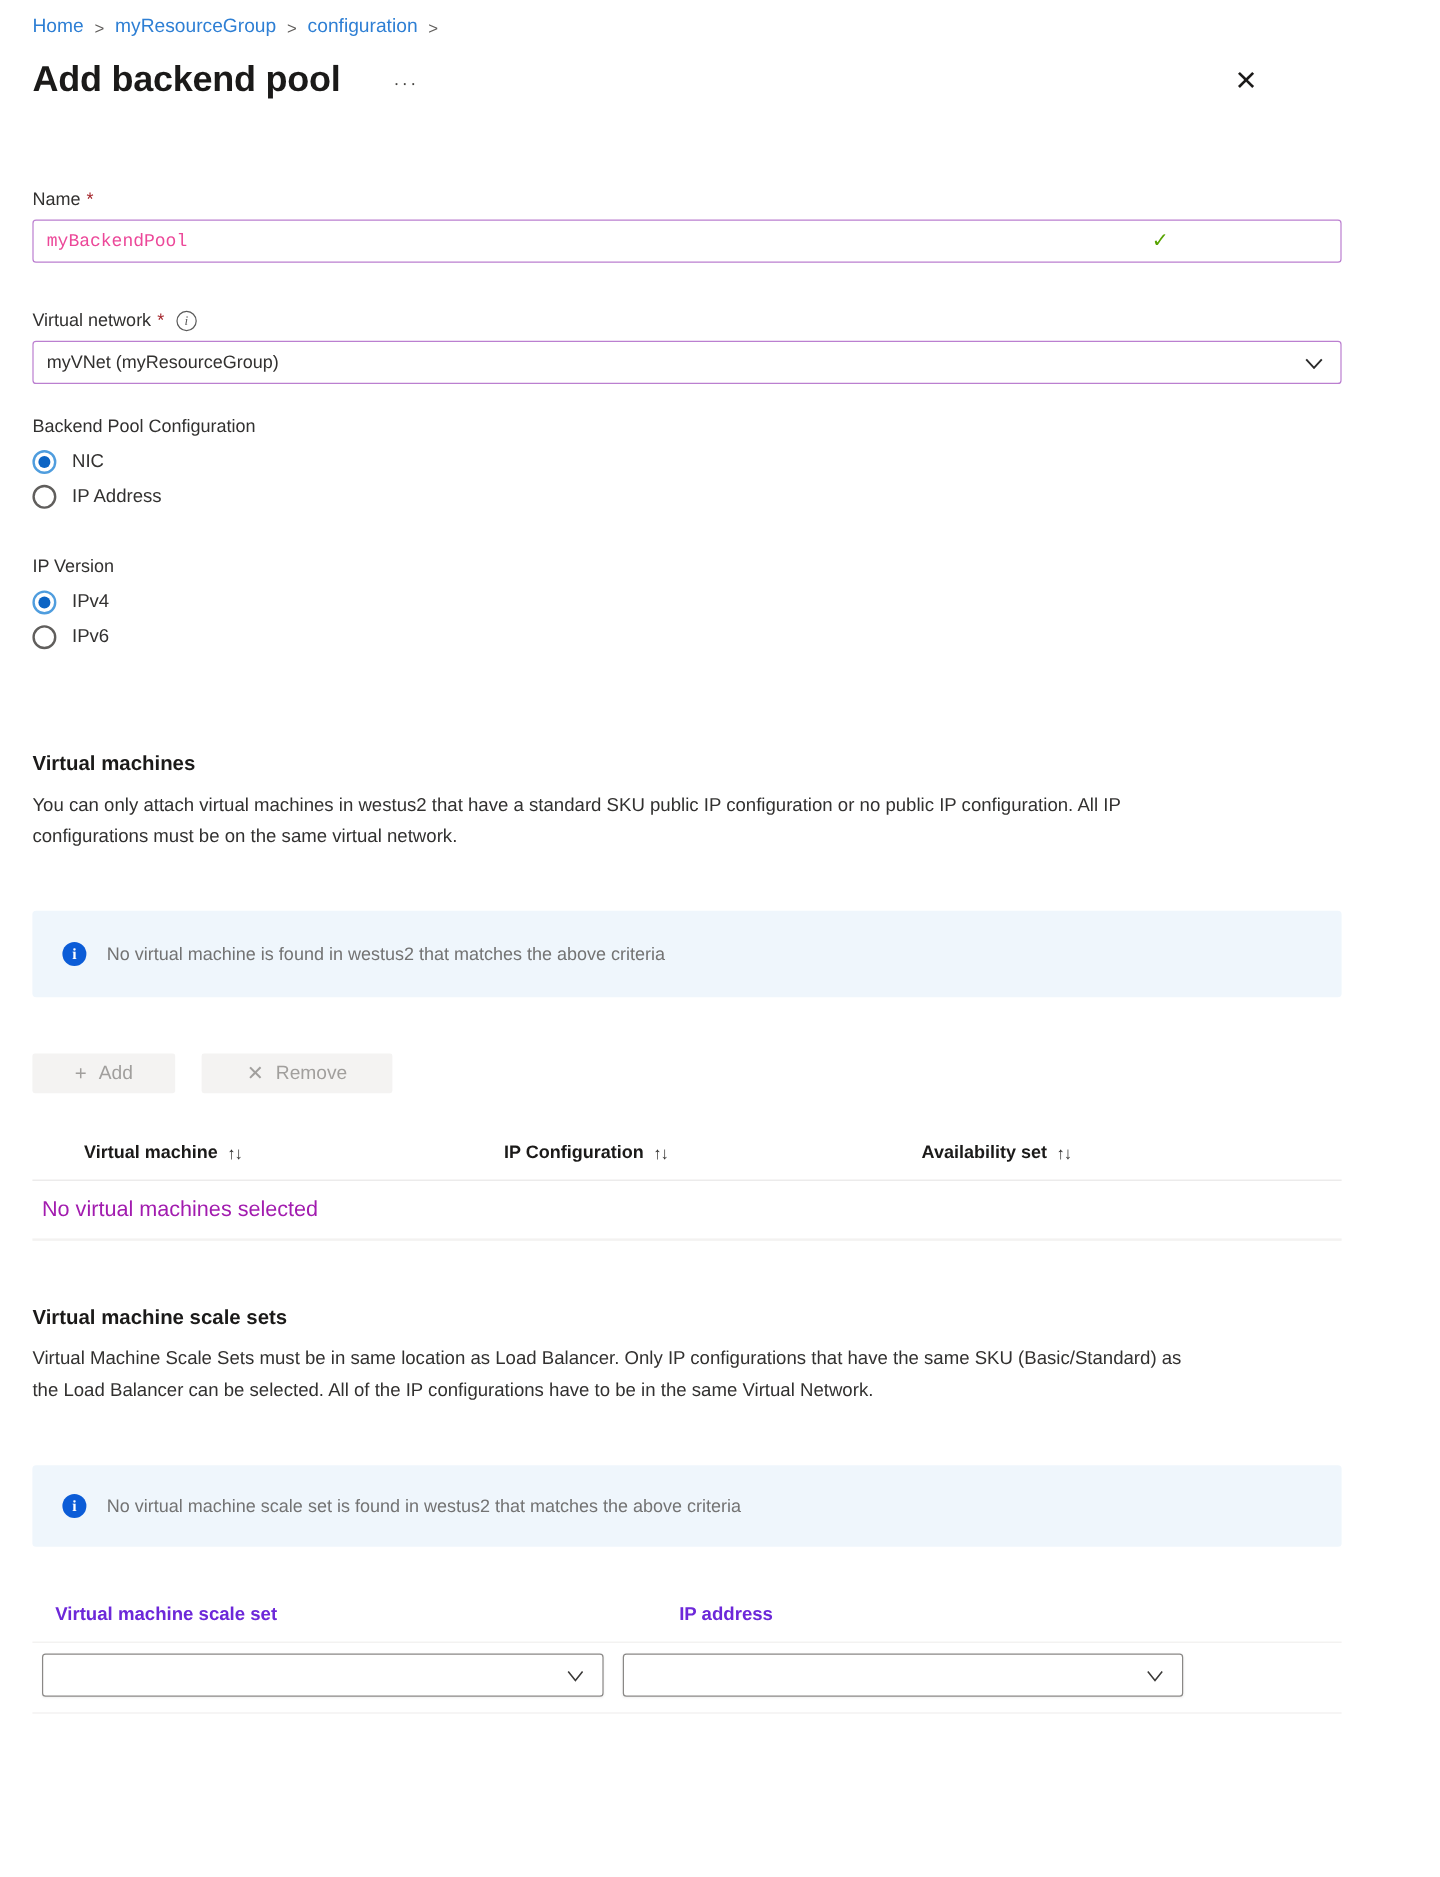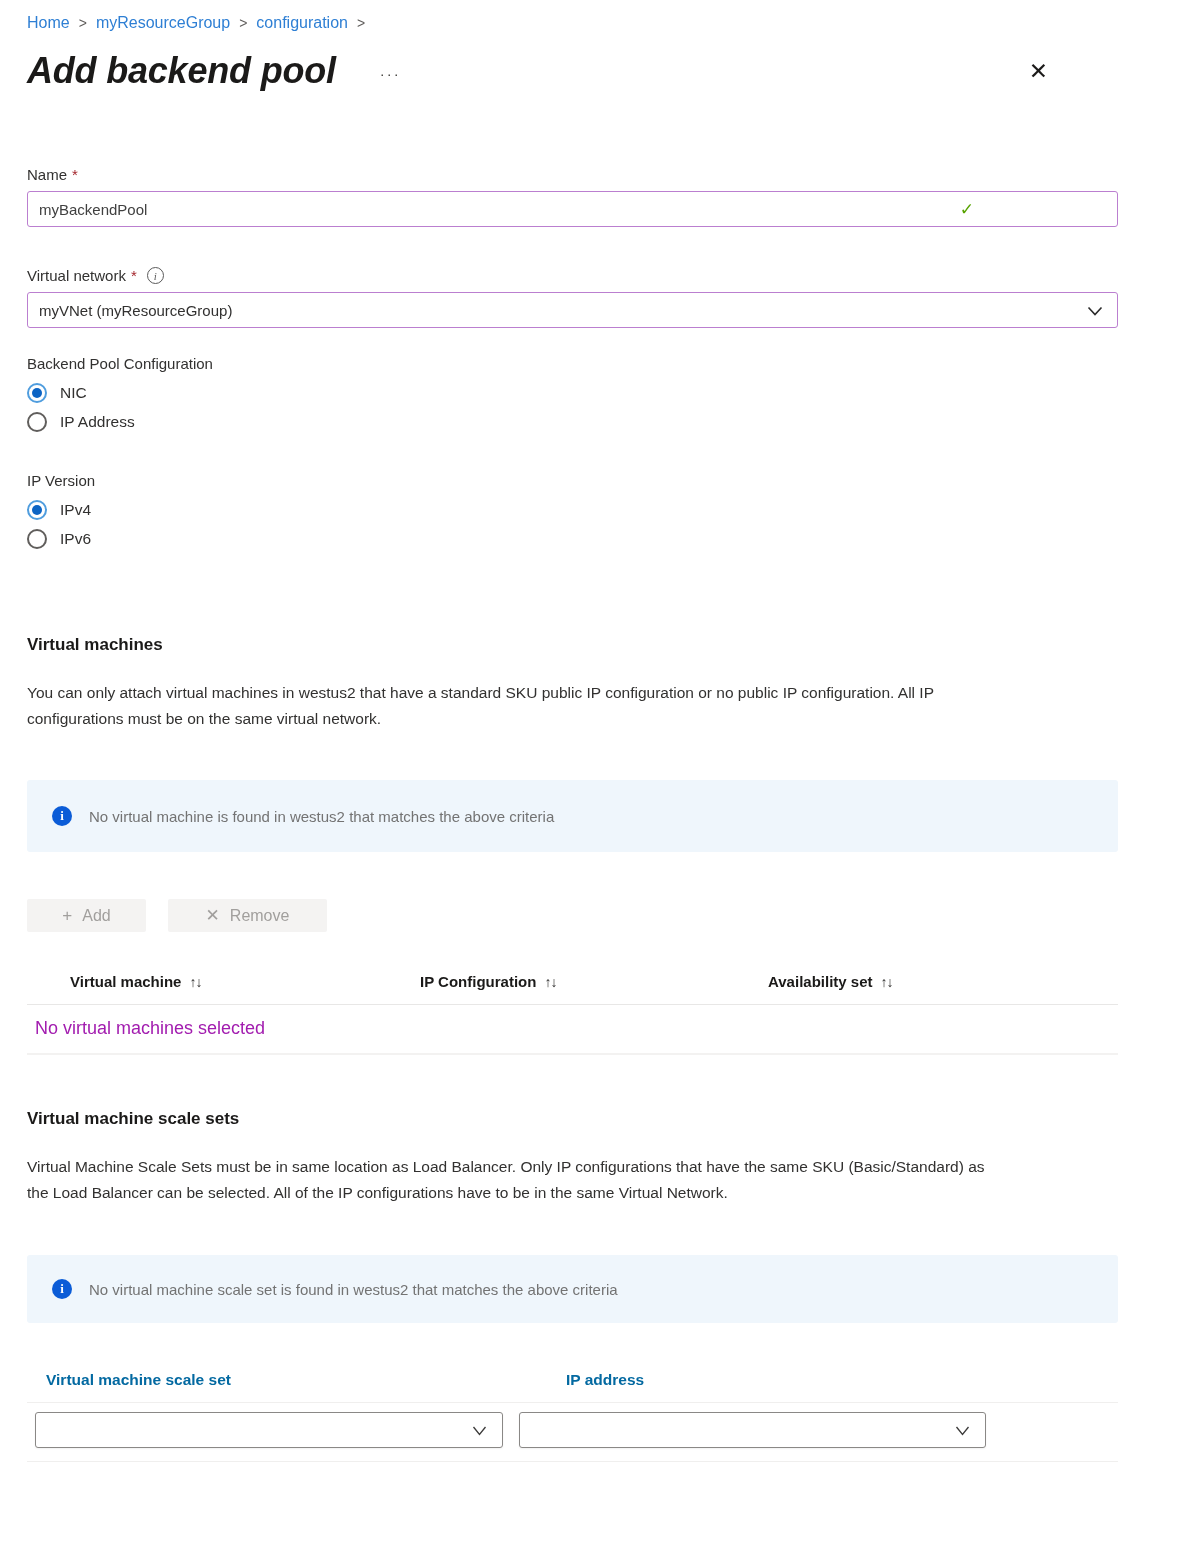--- a/index.html
+++ b/index.html
@@ -11,38 +11,38 @@
   }
   .page { padding:12px 82px 0 27px; width:1068px; }
 
   
   .breadcrumb { display:flex; align-items:center; gap:9px; font-size:16px; margin-top:2px; }
   .crumb { color:#2e7fd4; text-decoration:none; cursor:pointer; }
   .crumb-sep { color:#605e5c; font-size:14px; }
 
   
   .title-row { display:flex; align-items:center; margin-top:18px; }
-  .page-title { font-size:36px; font-weight:700; color:#1b1a19; letter-spacing:-.2px;font-style:italic; }
+  .page-title { font-size:30px; font-weight:700; color:#1b1a19; letter-spacing:-.2px; }
   .more-btn { margin-left:44px; color:#44433f; font-size:15px; letter-spacing:2px; cursor:pointer; margin-top:4px; }
   .close-btn { margin-left:auto; font-size:23px; font-weight:300; color:#1b1a19; cursor:pointer; line-height:1; margin-right:-62px; }
 
   
   .field-label { font-size:15px; color:#323130; display:flex; align-items:center; }
   .req { color:#a4262c; margin-left:5px; }
   .info-outline-icon {
     display:inline-flex; align-items:center; justify-content:center;
     width:17px; height:17px; border:1px solid #5a5a5a; border-radius:50%;
     font-size:11px; color:#5a5a5a; margin-left:10px; font-family:"Liberation Serif",serif; font-style:italic;
   }
   .group-name { margin-top:74px; }
   .text-input-wrap { position:relative; margin-top:8px; }
   .text-input {
     width:1091px; height:36px; border:1px solid #bb7fd0; border-radius:3px;
-    font-size:15px; color:#404040; padding:0 34px 0 11px; outline:none;
-    font-family:Liberation Sans, sans-serif; background:#fff;
+    font-size:15px; color:#ec4899; padding:0 34px 0 11px; outline:none;
+    font-family:Liberation Mono, monospace; background:#fff;
   }
   .valid-check { position:absolute; right:12px; top:8px; color:#57a300; font-size:17px; font-weight:700; }
   .group-vnet { margin-top:40px; }
   .select-box {
     position:relative; margin-top:8px; width:1091px; height:36px;
     border:1px solid #bb7fd0; border-radius:3px; background:#fff;
     display:flex; align-items:center; padding:0 40px 0 11px; font-size:15px; cursor:pointer;
   }
   .select-box .chev { position:absolute; right:14px; top:13px; }
 
@@ -55,21 +55,21 @@
     width:20px; height:20px; border-radius:50%; border:2px solid #605e5c;
     display:flex; align-items:center; justify-content:center; flex-shrink:0; background:#fff;
   }
   .radio-circle.selected { border-color:#4f9dde; }
   .radio-dot { width:10px; height:10px; border-radius:50%; background:#0c64c4; }
   .radio-label { font-size:15.5px; margin-left:13px; color:#323130; }
 
   
   .section-heading { font-size:17px; font-weight:700; color:#1b1a19; }
   .vm-heading { margin-top:86px; }
-  .section-desc { font-size:15.5px; color:#323130; line-height:26px; margin-top:25px; max-width:1095px; }
+  .section-desc { font-size:15.5px; color:#323130; line-height:26px; margin-top:12px; max-width:1095px; }
 
   .info-banner {
     margin-top:48px; width:1091px; min-height:72px; background:#eff6fc; border-radius:3px;
     display:flex; align-items:center; padding:0 20px 0 25px;
   }
   .info-banner-icon {
     width:20px; height:20px; border-radius:50%; background:#0b5cd7; color:#fff;
     display:flex; align-items:center; justify-content:center;
     font-size:13px; font-weight:700; flex-shrink:0;
     font-family:"Liberation Serif",serif;
@@ -95,21 +95,21 @@
   .vm-col-1 { width:350px; }
   .vm-col-2 { width:348px;text-align:right; }
   .divider { width:1091px; height:1px; background:#e8e7e6; margin-top:14px; }
   .empty-row { font-size:18px; color:#a21caf; margin-top:13px; padding-left:8px; }
   .divider-thick { width:1091px; height:2px; background:#f3f2f1; margin-top:14px; }
 
   .vmss-heading { margin-top:54px; }
 
   
   .vmss-cols-head { display:flex; margin-top:48px; }
-  .vmss-col-label { font-size:15.5px; font-weight:700; color:#0369a1; }
+  .vmss-col-label { font-size:15.5px; font-weight:700; color:#6d28d9; }
   .vmss-col-label.c1 { width:529px; padding-left:19px; }
   .vmss-col-label.c2 { padding-left:10px; }
   .vmss-divider { width:1091px; height:1px; background:#f0efee; margin-top:13px; }
   .vmss-select-row { display:flex; margin-top:9px; gap:16px; padding-left:8px; }
   .plain-select {
     position:relative; width:505px; height:36px; border:1px solid #8a8886; border-radius:3px;
     background:#fff; cursor:pointer; box-shadow:0 1px 2px rgba(0,0,0,.06);
   }
   .plain-select .chev { position:absolute; right:15px; top:13px; }
   .chev svg { display:block; }

